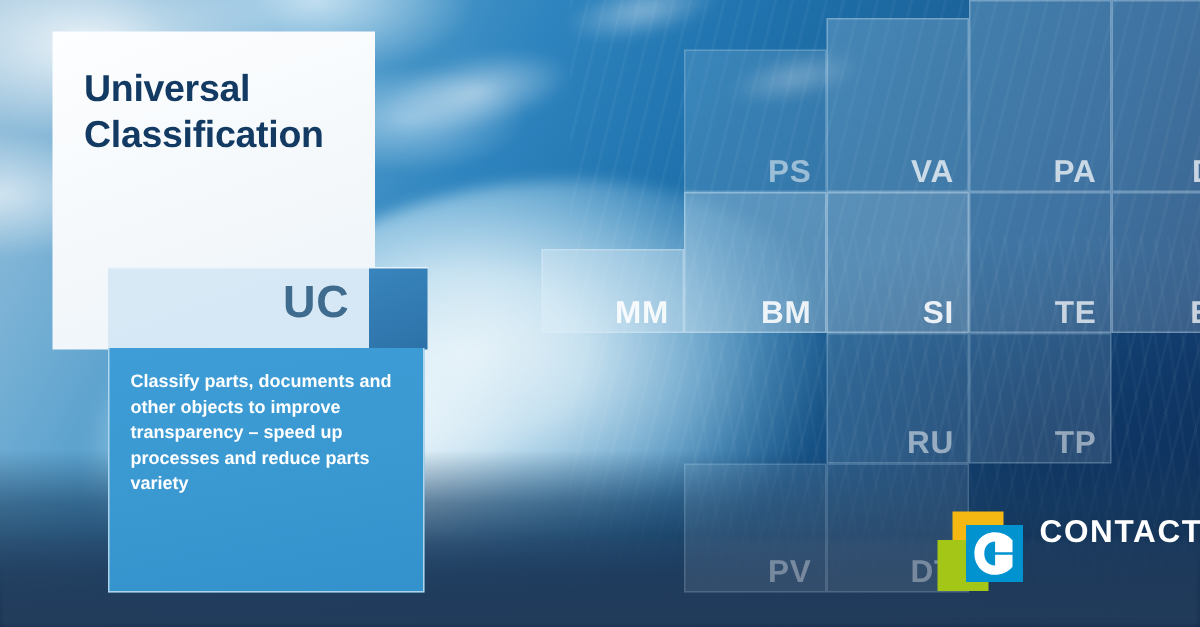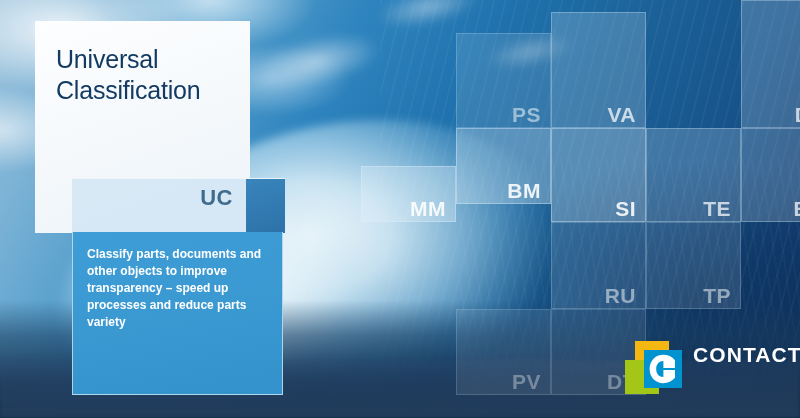--- a/index.html
+++ b/index.html
@@ -101,37 +101,37 @@
   .tile.faint{background:rgba(226,240,250,.10);border-color:rgba(205,228,245,.18);}
   .tile.faint .lbl{color:rgba(255,255,255,.34);}
 
   
   .panel{
     position:absolute;left:35px;top:21px;width:215px;height:212px;
     background:linear-gradient(160deg,#fdfeff 0%,#f4f8fb 55%,#eef4f9 100%);
   }
   .panel h1{
     margin:0;position:absolute;left:21px;top:23px;width:185px;
-    font-size:25px;line-height:1.24;font-weight:normal;
+    font-size:25px;line-height:1.24;font-weight:bold;
     color:#123a63;letter-spacing:-.2px;
   }
 
   
   .ucstrip{
     position:absolute;left:72px;top:178px;width:213px;height:54px;
     background:rgba(208,229,244,.80);
     border-top:1px solid rgba(255,255,255,.55);
   }
   .ucstrip .ucdark{
     position:absolute;right:0;top:0;width:39px;height:54px;
     background:linear-gradient(160deg, rgba(40,122,182,.90), rgba(30,104,162,.92));
   }
   .ucstrip .uctxt{
     position:absolute;right:52px;top:8px;
-    font-size:22px;font-weight:bold;color:#3f6c8e;letter-spacing:.5px;
+    font-size:30px;font-weight:bold;color:#3f6c8e;letter-spacing:.5px;
     line-height:1;
   }
 
   
   .bluecard{
     position:absolute;left:72px;top:232px;width:211px;height:163px;
     background:linear-gradient(170deg,#3e9dd6 0%,#3b99d2 50%,#3391cb 100%);
     border:1px solid rgba(255,255,255,.60);
     border-top:none;
     box-sizing:border-box;
@@ -176,27 +176,30 @@
     <div class="bg-bottom2"></div>
   </div>
 
   <div class="tilegrid">
       <div class="tile dim" style="left: 416px; top: 33px; width: 95px; height: 95px;">
         <span class="lbl">PS</span>
       </div>
       <div class="tile" style="left: 511px; top: 12px; width: 95px; height: 116px;">
         <span class="lbl">VA</span>
       </div>
+      <div class="tile" style="left: 606px; top: 0px; width: 95px; height: 128px;">
+        <span class="lbl">PA</span>
+      </div>
       <div class="tile" style="left: 701px; top: 0px; width: 95px; height: 128px;">
         <span class="lbl">DU</span>
       </div>
       <div class="tile bright" style="left: 321px; top: 166px; width: 95px; height: 56px;">
         <span class="lbl">MM</span>
       </div>
-      <div class="tile bright" style="left: 416px; top: 128px; width: 95px; height: 76px;">
+      <div class="tile bright" style="left: 416px; top: 128px; width: 95px; height: 94px;">
         <span class="lbl">BM</span>
       </div>
       <div class="tile bright" style="left: 511px; top: 128px; width: 95px; height: 94px;">
         <span class="lbl">SI</span>
       </div>
       <div class="tile" style="left: 606px; top: 128px; width: 95px; height: 94px;">
         <span class="lbl">TE</span>
       </div>
       <div class="tile" style="left: 701px; top: 128px; width: 95px; height: 94px;">
         <span class="lbl">EM</span>

